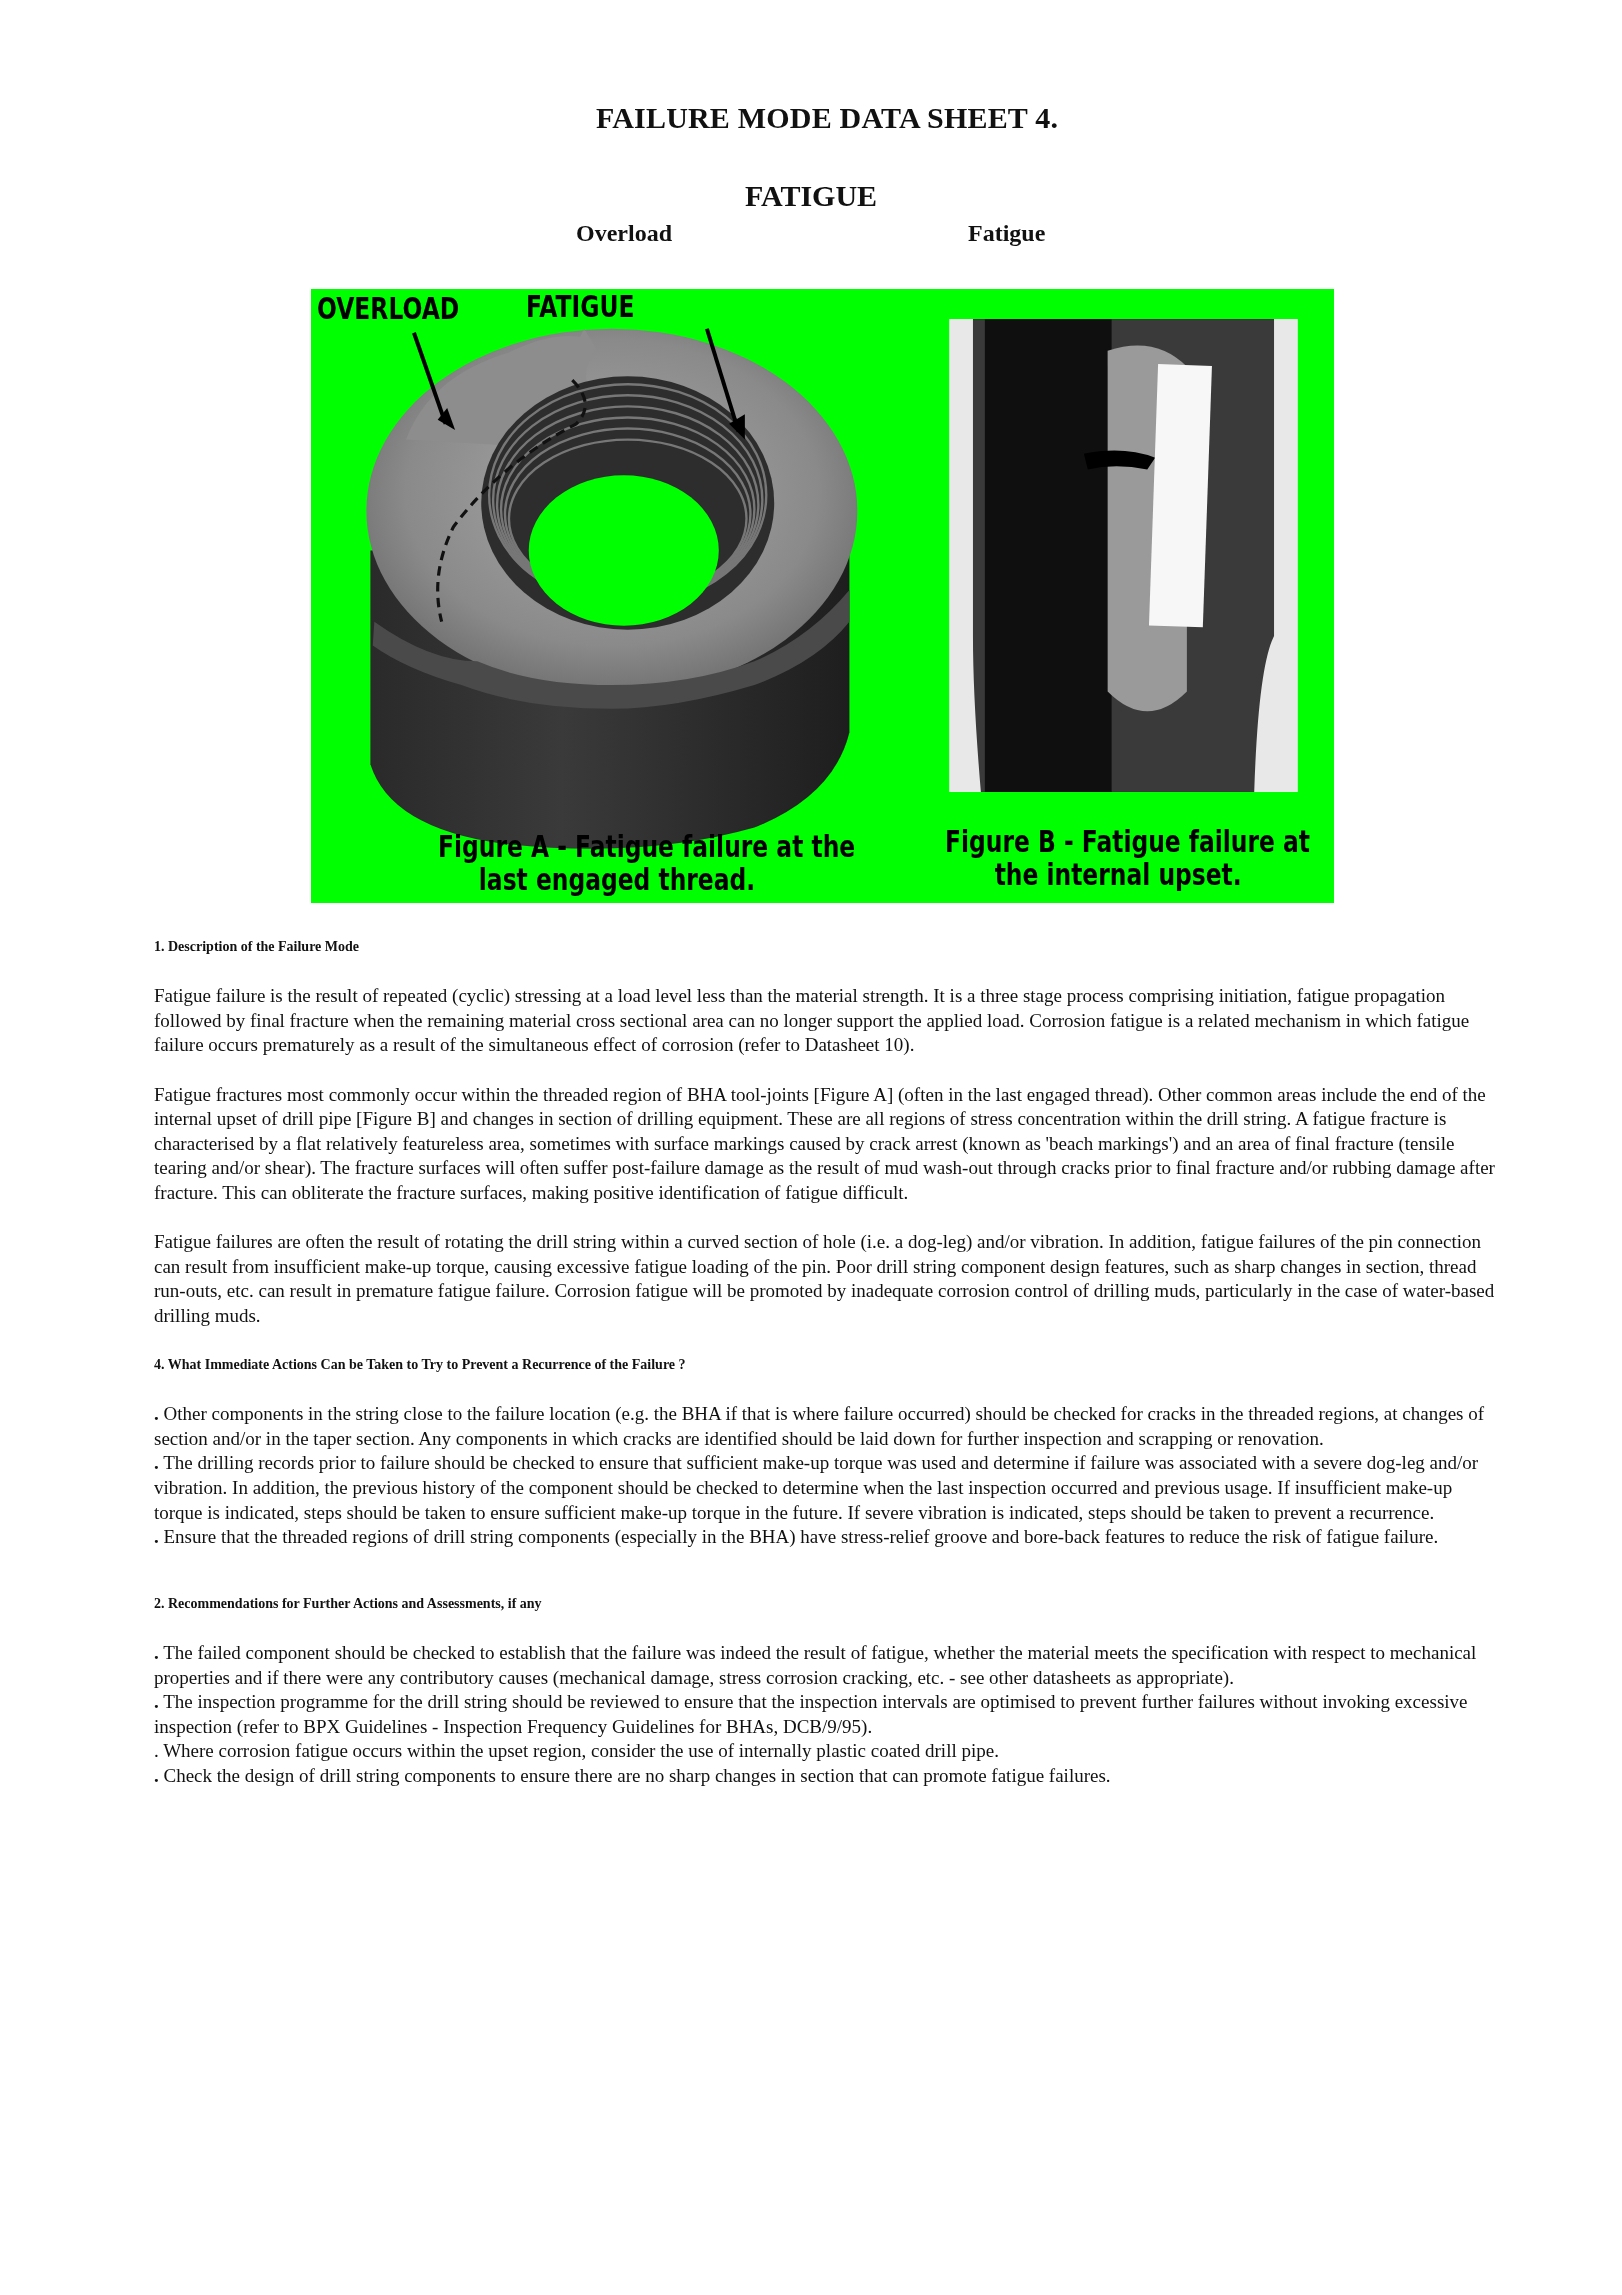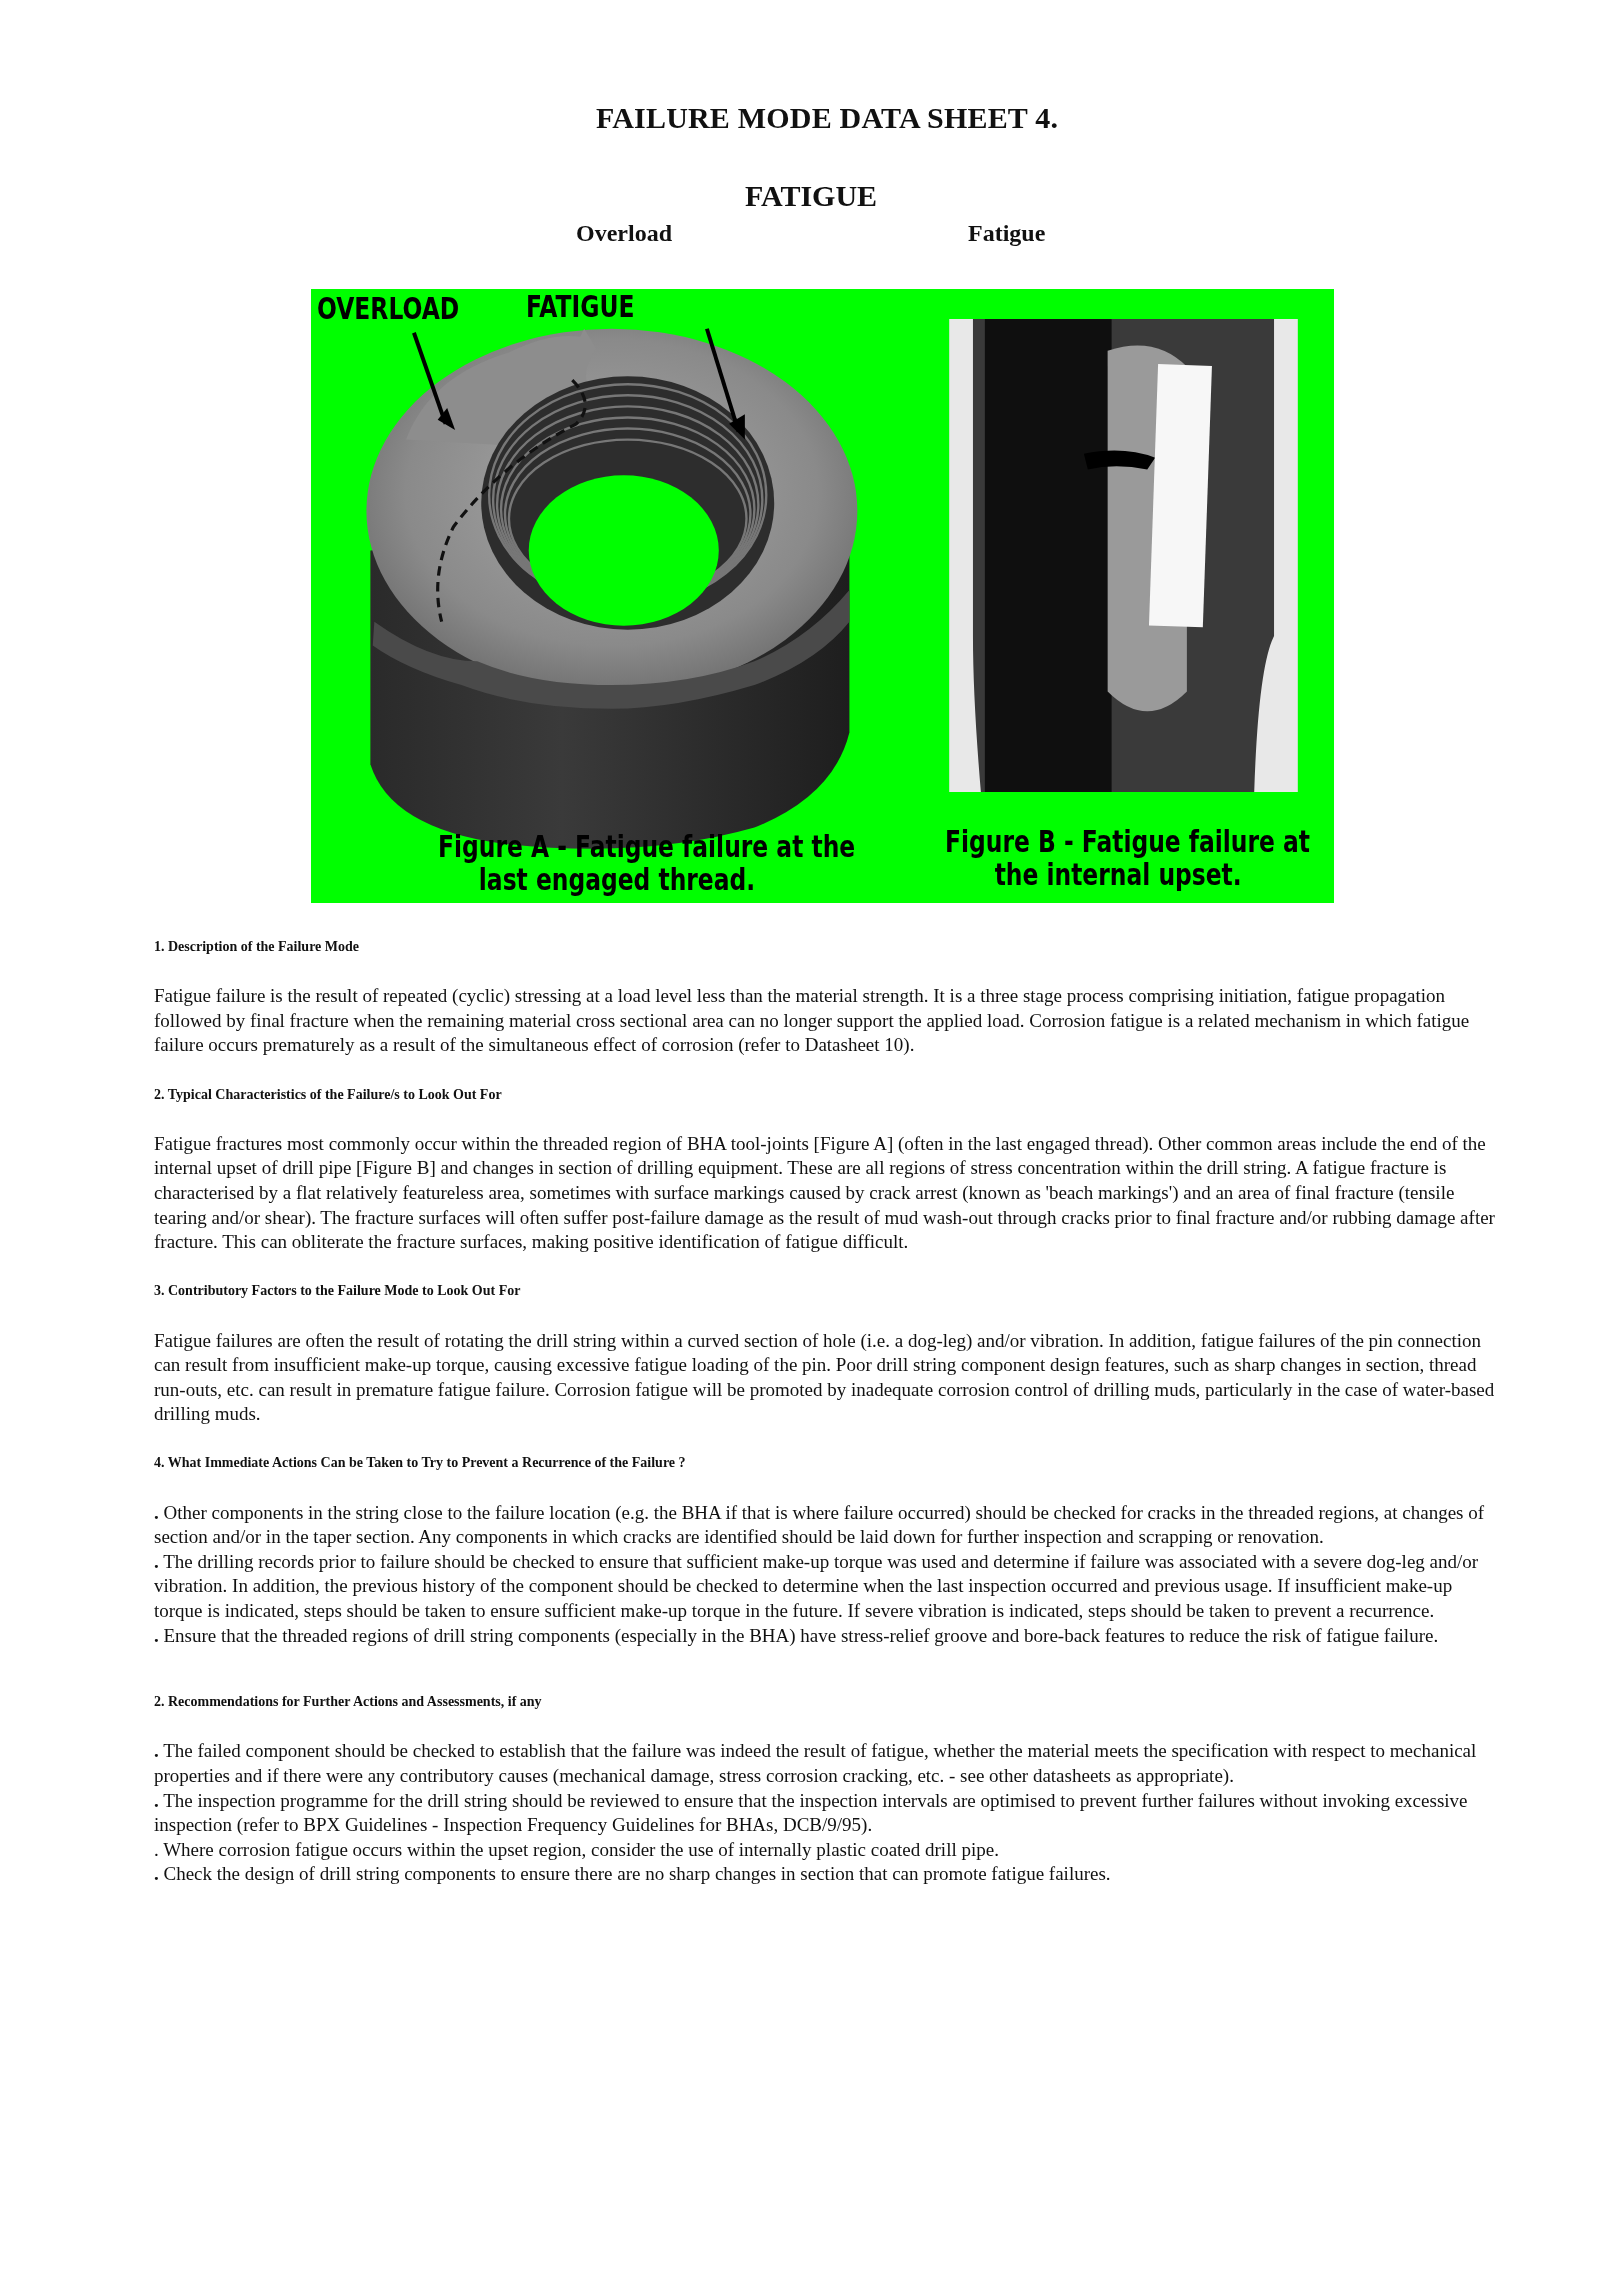--- a/index.html
+++ b/index.html
@@ -97,25 +97,23 @@
     <div>the internal upset.</div>
   </div>
 </div>
 
 <div class="content">
   <div class="section">
     <h2>1. Description of the Failure Mode</h2>
     <p>Fatigue failure is the result of repeated (cyclic) stressing at a load level less than the material strength. It is a three stage process comprising initiation, fatigue propagation followed by final fracture when the remaining material cross sectional area can no longer support the applied load. Corrosion fatigue is a related mechanism in which fatigue failure occurs prematurely as a result of the simultaneous effect of corrosion (refer to Datasheet 10).</p>
   </div>
   <div class="section">
-    <h2>2. Typical Characteristics of the Failure/s to Look Out For</h2>
     <p>Fatigue fractures most commonly occur within the threaded region of  BHA tool-joints [Figure A] (often in the last engaged thread). Other common areas include the end of the internal upset of drill pipe [Figure B] and changes in section of drilling equipment. These are all regions of stress concentration within the drill string. A fatigue fracture is characterised by a flat relatively featureless area, sometimes with surface markings caused by crack arrest (known as 'beach markings') and an area of final fracture (tensile tearing and/or shear). The fracture surfaces will often suffer post-failure damage as the result of mud wash-out through cracks prior to final fracture and/or rubbing damage after fracture. This can obliterate the fracture surfaces, making positive identification of fatigue difficult.</p>
   </div>
   <div class="section">
-    <h2>3. Contributory Factors to the Failure Mode to Look Out For</h2>
     <p>Fatigue failures are often the result of rotating the drill string within a curved section of hole (i.e. a dog-leg) and/or vibration. In addition, fatigue failures of the pin connection can result from insufficient make-up torque, causing excessive fatigue loading of the pin. Poor drill string component design features, such as sharp changes in section, thread run-outs, etc. can result in premature fatigue failure. Corrosion fatigue will be promoted by inadequate corrosion control of drilling muds, particularly in the case of water-based drilling muds.</p>
   </div>
   <div class="section">
     <h2>4. What Immediate Actions Can be Taken to Try to Prevent a Recurrence of the Failure ?</h2>
     <div class="bullets" style="margin-bottom:42px">
       <p><span class="dot">.</span> <span>Other components in the string close to the failure location (e.g. the BHA if that is where failure occurred) should be checked for cracks in the threaded regions, at changes of section and/or in the taper section. Any components in which cracks are identified should be laid down for further inspection and scrapping or renovation.</span></p>
       <p><span class="dot">.</span> <span>The drilling records prior to failure should be checked to ensure that sufficient make-up torque was used and determine if failure was associated with a severe dog-leg and/or vibration. In addition, the previous history of the component should be checked to determine when the last inspection occurred and previous usage. If insufficient make-up torque is indicated, steps should be taken to ensure sufficient make-up torque in the future. If severe vibration is indicated, steps should be taken to prevent a recurrence.</span></p>
       <p><span class="dot">.</span> <span>Ensure that the threaded regions of drill string components (especially in the BHA) have stress-relief groove and bore-back features to reduce the risk of fatigue failure.</span></p>
     </div>
   </div>

